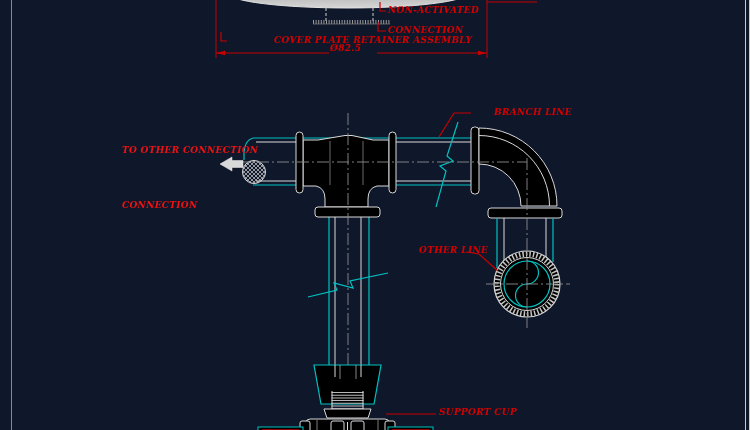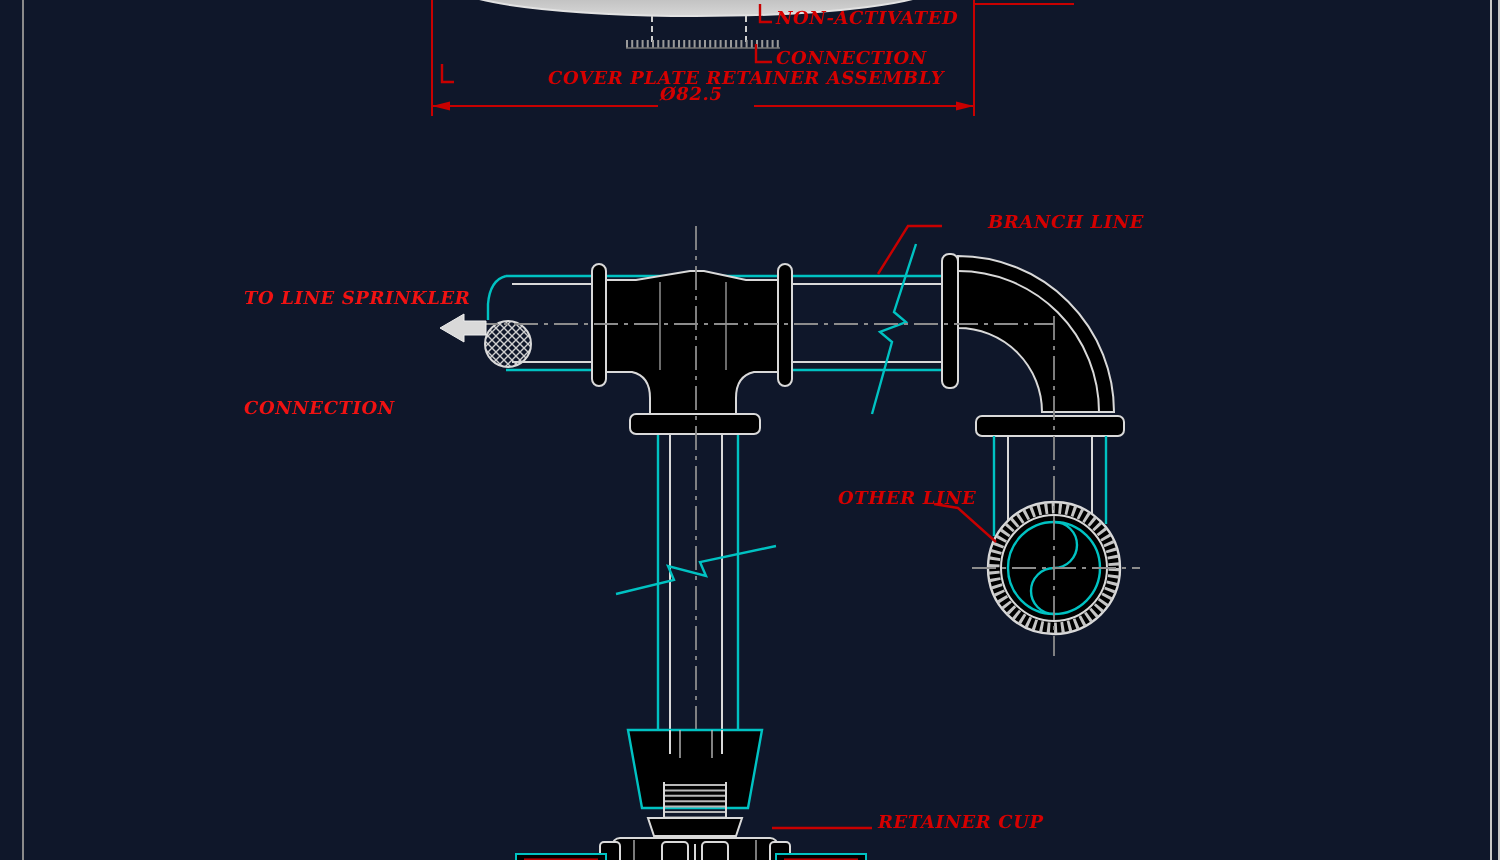--- a/index.html
+++ b/index.html
@@ -195,20 +195,20 @@
       <rect x="388" y="427" width="45" height="12" fill="#000" stroke="#00c2c2" stroke-width="1"></rect>
       <rect x="392" y="429.2" width="37" height="2.5" fill="#b40000"></rect>
     </g>
   </svg>
 
   <div class="lbl" style="left:388px;top:6px;">NON-ACTIVATED</div>
   <div class="lbl" style="left:388px;top:26px;">CONNECTION</div>
   <div class="lbl" style="left:230px;top:36px;margin-left:44px;">COVER PLATE RETAINER ASSEMBLY</div>
   <div class="lbl dim-text" style="left:330px;top:44px;">Ø82.5</div>
 
-  <div class="lbl lbl-bright" style="left:122px;top:146px;">TO LINE SPRINKLER</div>
+  <div class="lbl lbl-bright" style="left:122px;top:146px;">TO OTHER CONNECTION</div>
   <div class="lbl lbl-bright" style="left:122px;top:157px;margin-top:44px;">CONNECTION</div>
 
   <div class="lbl" style="left:474px;top:108px;margin-left:20px;">BRANCH LINE</div>
   <div class="lbl" style="left:419px;top:246px;">OTHER LINE</div>
-  <div class="lbl" style="left:439px;top:408px;">RETAINER CUP</div>
+  <div class="lbl" style="left:439px;top:408px;">SUPPORT CUP</div>
 
 </div>
 
 </body></html>

